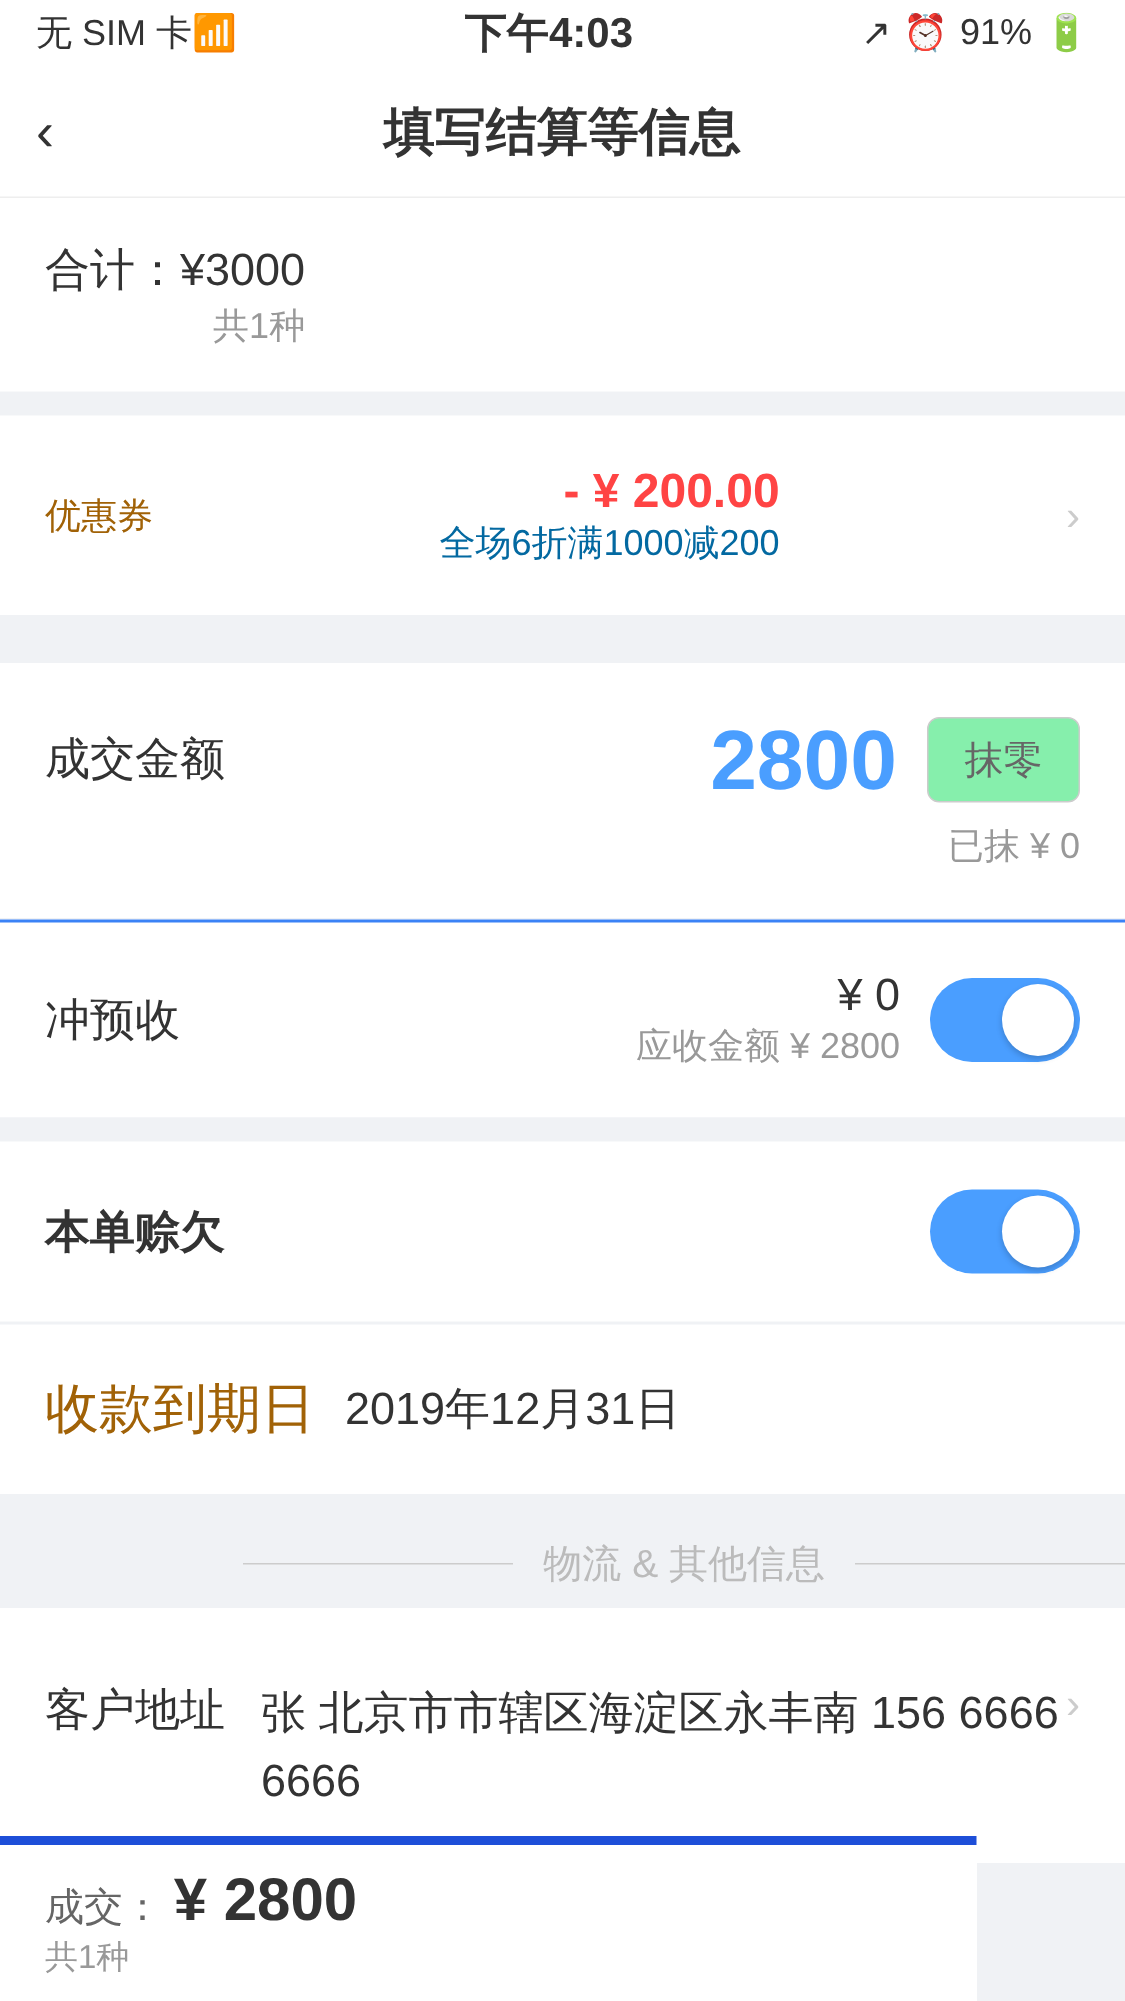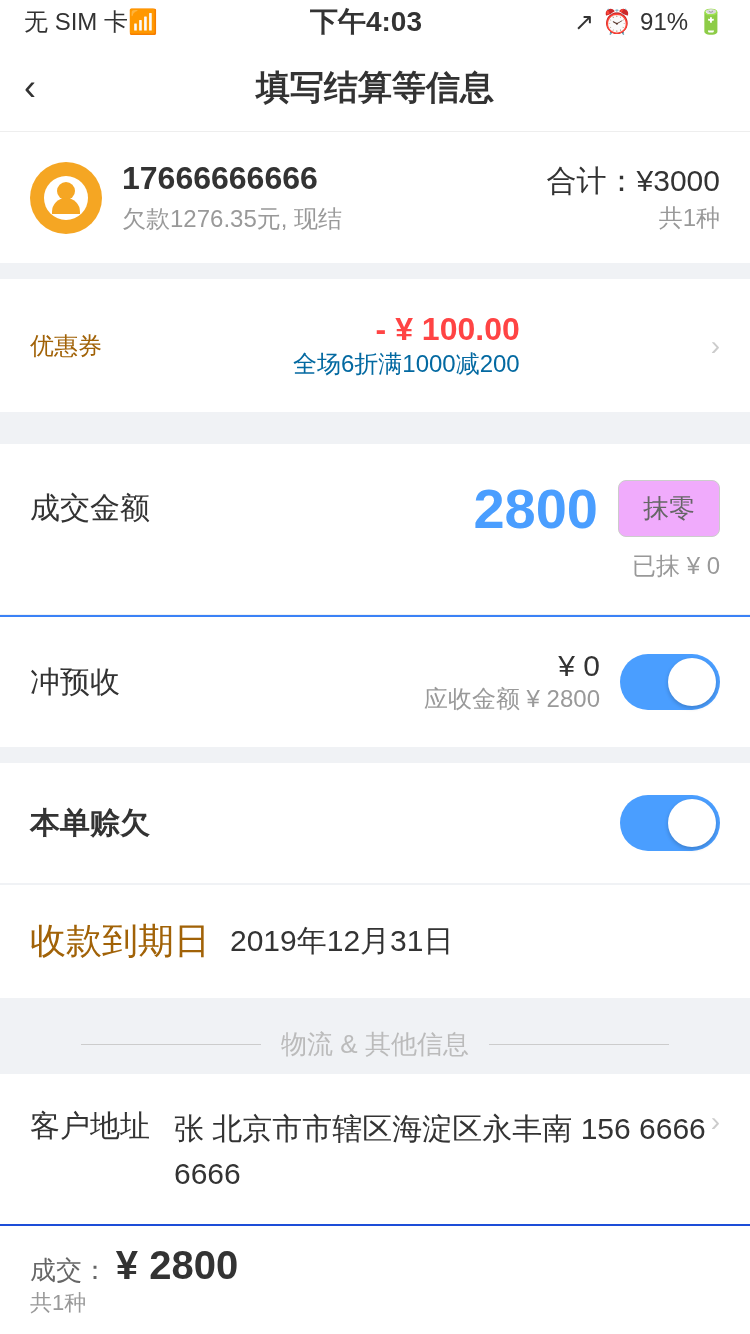--- a/index.html
+++ b/index.html
@@ -144,21 +144,21 @@
     }
     .deal-label { font-size: 30px; color: #333; }
     .deal-amount-group { display: flex; align-items: center; gap: 20px; }
     .deal-amount { font-size: 56px; color: #4a9eff; font-weight: 600; }
     .round-btn {
       border: 1px solid #ccc;
       border-radius: 8px;
       padding: 10px 24px;
       font-size: 26px;
       color: #666;
-      background: #f0abfc;
+      background: #86efac;
       cursor: pointer;
     }
     .deal-sub { font-size: 24px; color: #999; text-align: right; }
 
     
     .pre-section {
       background: #fff;
       padding: 32px 30px;
       margin-top: 1px;
     }
@@ -220,21 +220,21 @@
     }
     .date-label { font-size: 36px; color: #a16207; }
     .date-value { font-size: 30px; color: #333; }
 
     
     .logistics-sep {
       background: #f0f2f5;
       height: 60px;
       display: flex;
       align-items: center;
-      justify-content: center;
+      justify-content: flex-end;
       margin-top: 16px;
     }
     .logistics-sep-inner {
       display: flex;
       align-items: center;
       gap: 20px;
       color: #bbb;
       font-size: 26px;
     }
     .sep-line {
@@ -245,35 +245,36 @@
 
     
     .address-section {
       background: #fff;
       padding: 32px 30px;
     }
     .address-row {
       display: flex;
       align-items: flex-start;
       justify-content: space-between;
+      margin-top: 16px;
     }
     .address-label { font-size: 30px; color: #333; flex-shrink: 0; margin-right: 24px; }
     .address-value { font-size: 30px; color: #333; flex: 1; line-height: 1.5; }
 
     
     .bottom-bar {
       position: fixed;
       bottom: 0;
       left: 0;
-      width: 750px;
+      width: 651px;
       height: 110px;
       background: #fff;
       display: flex;
       align-items: center;
-      border-top: 2px solid #1d4ed8;
+      border-top: 6px solid #1d4ed8;
     }
     .bottom-summary {
       flex: 1;
       padding: 0 30px;
     }
     .summary-deal { font-size: 26px; color: #666; }
     .summary-amount { font-size: 40px; font-weight: 600; color: #333; }
     .summary-count { font-size: 22px; color: #999; }
     .bottom-btn {
       height: 110px;
@@ -308,40 +309,31 @@
 </div>
 
 <div class="nav-bar">
   <span class="nav-back">‹</span>
   <span class="nav-title">填写结算等信息</span>
 </div>
 
 <div class="content">
 
   <div class="customer-card">
-    <div class="customer-left">
-      <div class="avatar">
-        <div class="avatar-icon"></div>
-      </div>
-      <div class="customer-info">
-        <span class="customer-phone">17666666666</span>
-        <span class="customer-sub">欠款1276.35元, 现结</span>
-      </div>
-    </div>
     <div class="customer-right">
       <div class="total-amount">合计：¥3000</div>
       <div class="total-count">共1种</div>
     </div>
   </div>
 
   <div class="list-section">
     <div class="list-row">
       <span class="row-label">优惠券</span>
       <div class="coupon-right">
-        <div class="coupon-amount">- ¥ 100.00</div>
+        <div class="coupon-amount">- ¥ 200.00</div>
         <div class="coupon-desc">全场6折满1000减200</div>
       </div>
       <span class="chevron-icon">›</span>
     </div>
   </div>
 
   <div class="gray-block"></div>
 
   <div class="deal-section list-section">
     <div class="deal-row">

